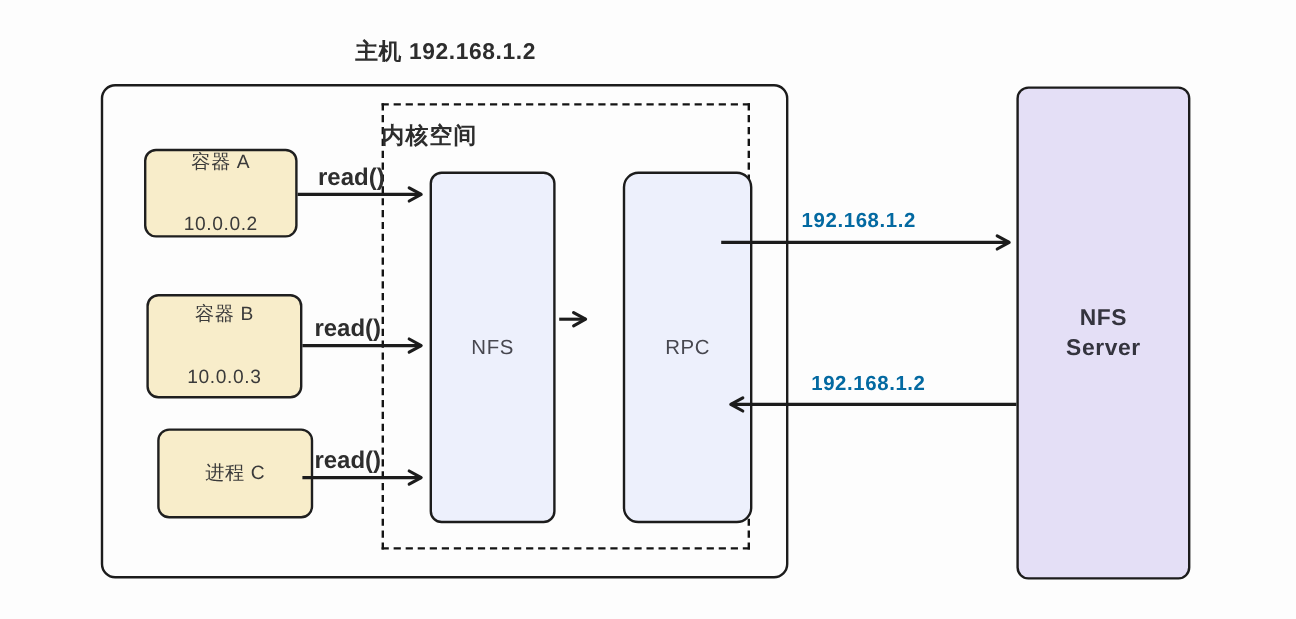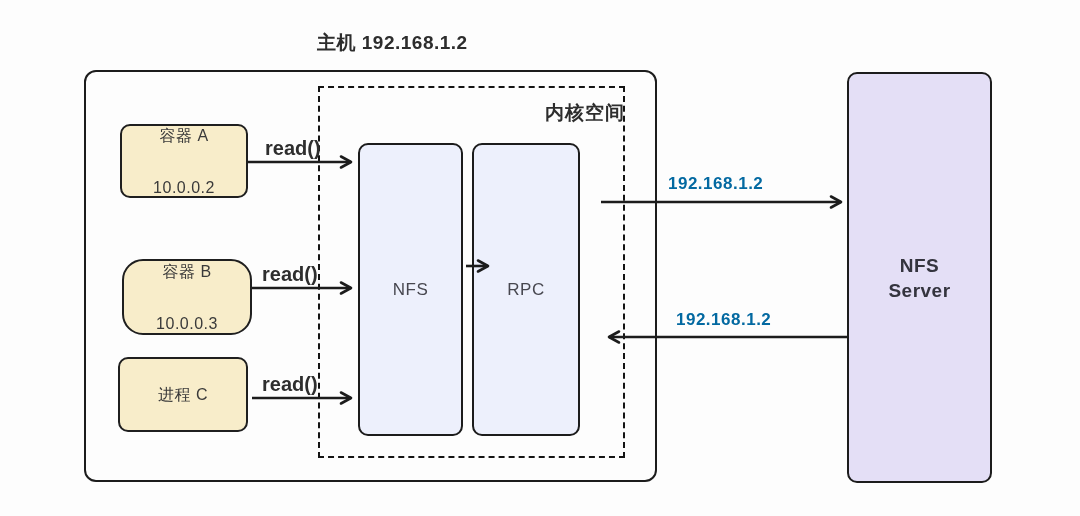--- a/index.html
+++ b/index.html
@@ -5,53 +5,53 @@
   html,body{margin:0;padding:0;}
   body{
     width:1080px;height:516px;position:relative;overflow:hidden;
     background:#fdfdfd;
     font-family:"Liberation Sans","DejaVu Sans",sans-serif;
     color:#2b2b2b;
   }
   .abs{position:absolute;}
   .diagram-title{
     left:296px;top:30px;
-    font-size:19px;font-weight:700;color:#2d2d2d;letter-spacing:0.5px;margin-left:21px;
+    font-size:19px;font-weight:700;color:#2d2d2d;letter-spacing:0.5px;
   }
   .host-box{
     left:84px;top:70px;width:573px;height:412px;
     border:2.5px solid #1c1c1c;border-radius:12px;background:transparent;
     box-sizing:border-box;
   }
   .kernel-box{
     left:318px;top:86px;width:307px;height:372px;
     border:2.5px dashed #141414;background:transparent;
     box-sizing:border-box;
   }
   .kernel-title{
-    left:318px;top:100px;width:307px;text-align:right;
+    left:318px;top:100px;width:307px;text-align:left;
     font-size:19px;font-weight:700;color:#2d2d2d;letter-spacing:1px;
   }
   .client-box{
     background:#f8edca;border:2.5px solid #1f1f1f;border-radius:10px;
     box-sizing:border-box;
     display:flex;flex-direction:column;align-items:center;justify-content:center;
     font-size:16px;color:#3a3a3a;line-height:23px;letter-spacing:0.5px;gap:29px;
   }
   .client-a{left:120px;top:124px;width:128px;height:74px;}
-  .client-b{left:122px;top:259px;width:130px;height:76px;border-radius:21px;}
-  .client-c{left:118px;top:357px;width:130px;height:75px;}
+  .client-b{left:122px;top:245px;width:130px;height:87px;}
+  .client-c{left:131px;top:357px;width:130px;height:75px;}
   .module-box{
     background:#edf0fc;border:2.5px solid #1c1c1c;border-radius:10px;
     box-sizing:border-box;
     display:flex;align-items:center;justify-content:center;
     font-size:17px;font-weight:500;color:#47474f;letter-spacing:0.5px;
   }
   .nfs-box{left:358px;top:143px;width:105px;height:293px;}
-  .rpc-box{left:472px;top:143px;width:108px;height:293px;}
+  .rpc-box{left:519px;top:143px;width:108px;height:293px;border-radius:13px;}
   .server-box{
     left:847px;top:72px;width:145px;height:411px;
     background:#e4dff6;border:2.5px solid #1c1c1c;border-radius:10px;
     box-sizing:border-box;
     display:flex;flex-direction:column;align-items:center;justify-content:center;
     font-size:19px;font-weight:700;color:#34343e;line-height:25px;letter-spacing:0.5px;
   }
   .call-label{
     font-size:20px;font-weight:700;color:#2e2e2e;
   }

